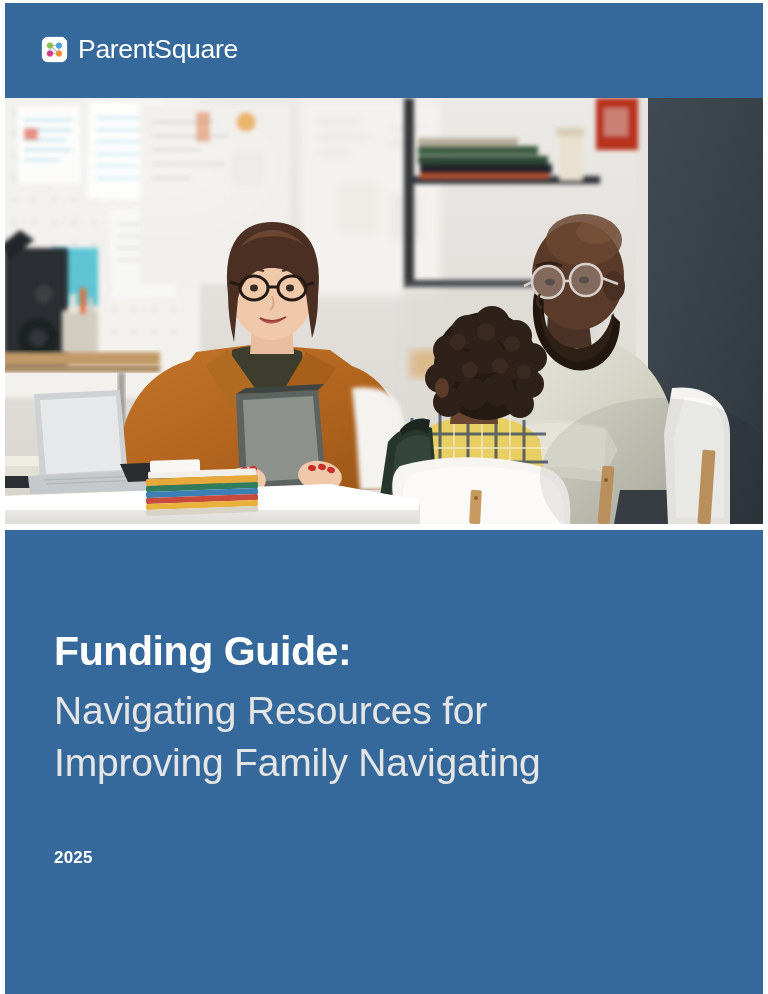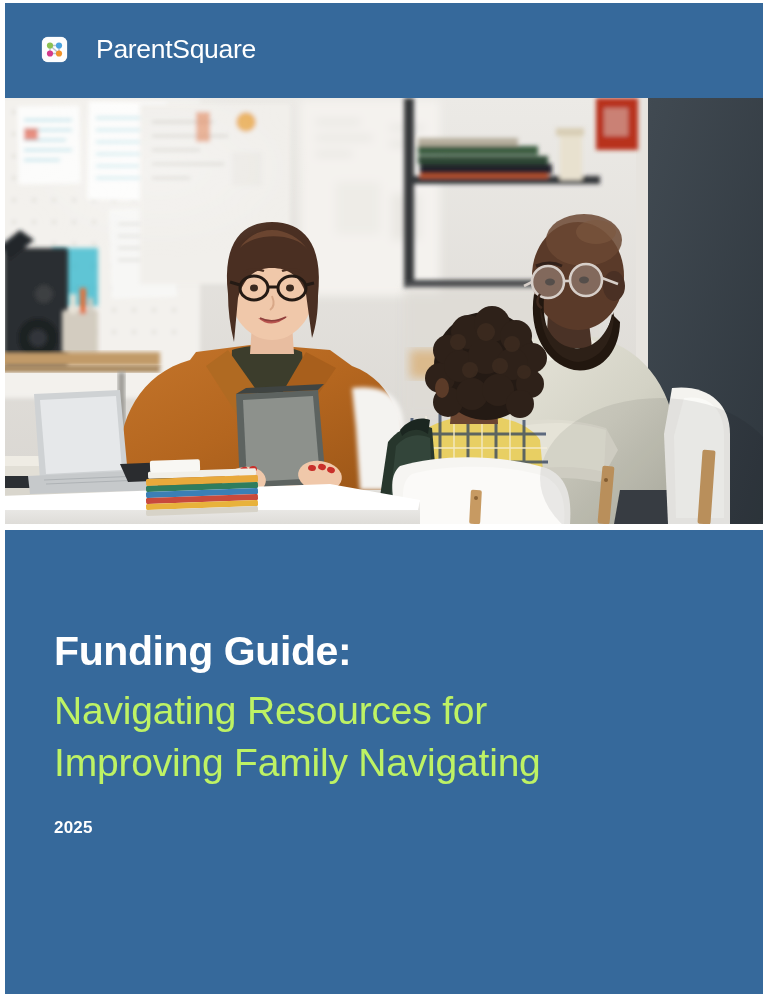--- a/index.html
+++ b/index.html
@@ -42,21 +42,21 @@
     position:absolute;
     left:0; top:0;
     width:768px;
     height:98px;
     background:#36699b;
     display:flex;
     align-items:center;
     padding-left:42px;
     z-index:20;
   }
-  .logo-lockup { display:flex; align-items:center; gap:29px; }
+  .logo-lockup { display:flex; align-items:center; gap:11px; }
 
   .logo-mark {
     position:relative;
     width:25px; height:25px;
     border-radius:6px;
     background:#fdfdfd;
     flex:0 0 auto;
     box-shadow:0 0 0 0.5px rgba(255,255,255,.25);
   }
   .logo-mark svg { display:block; width:25px; height:25px; }
@@ -100,35 +100,35 @@
   }
   .title-main {
     color:#ffffff;
     font-size:41px;
     font-weight:700;
     letter-spacing:-0.4px;
     line-height:1.05;
     margin-top:100px;
   }
   .title-sub {
-    color:#bef264;
+    color:#e5e5e5;
     font-size:39px;
     font-weight:300;
     letter-spacing:-0.2px;
     line-height:1.32;
     margin-top:12px;
   }
   .title-sub .sub-line { display:block; white-space:nowrap; }
 
   .title-year {
     color:#ffffff;
     font-size:17px;
     font-weight:700;
     letter-spacing:0.2px;
-    margin-top:30px;
+    margin-top:60px;
   }
 </style>
 </head>
 <body>
 
 <div class="page">
 
   <div class="header">
     <div class="logo-lockup">
 

